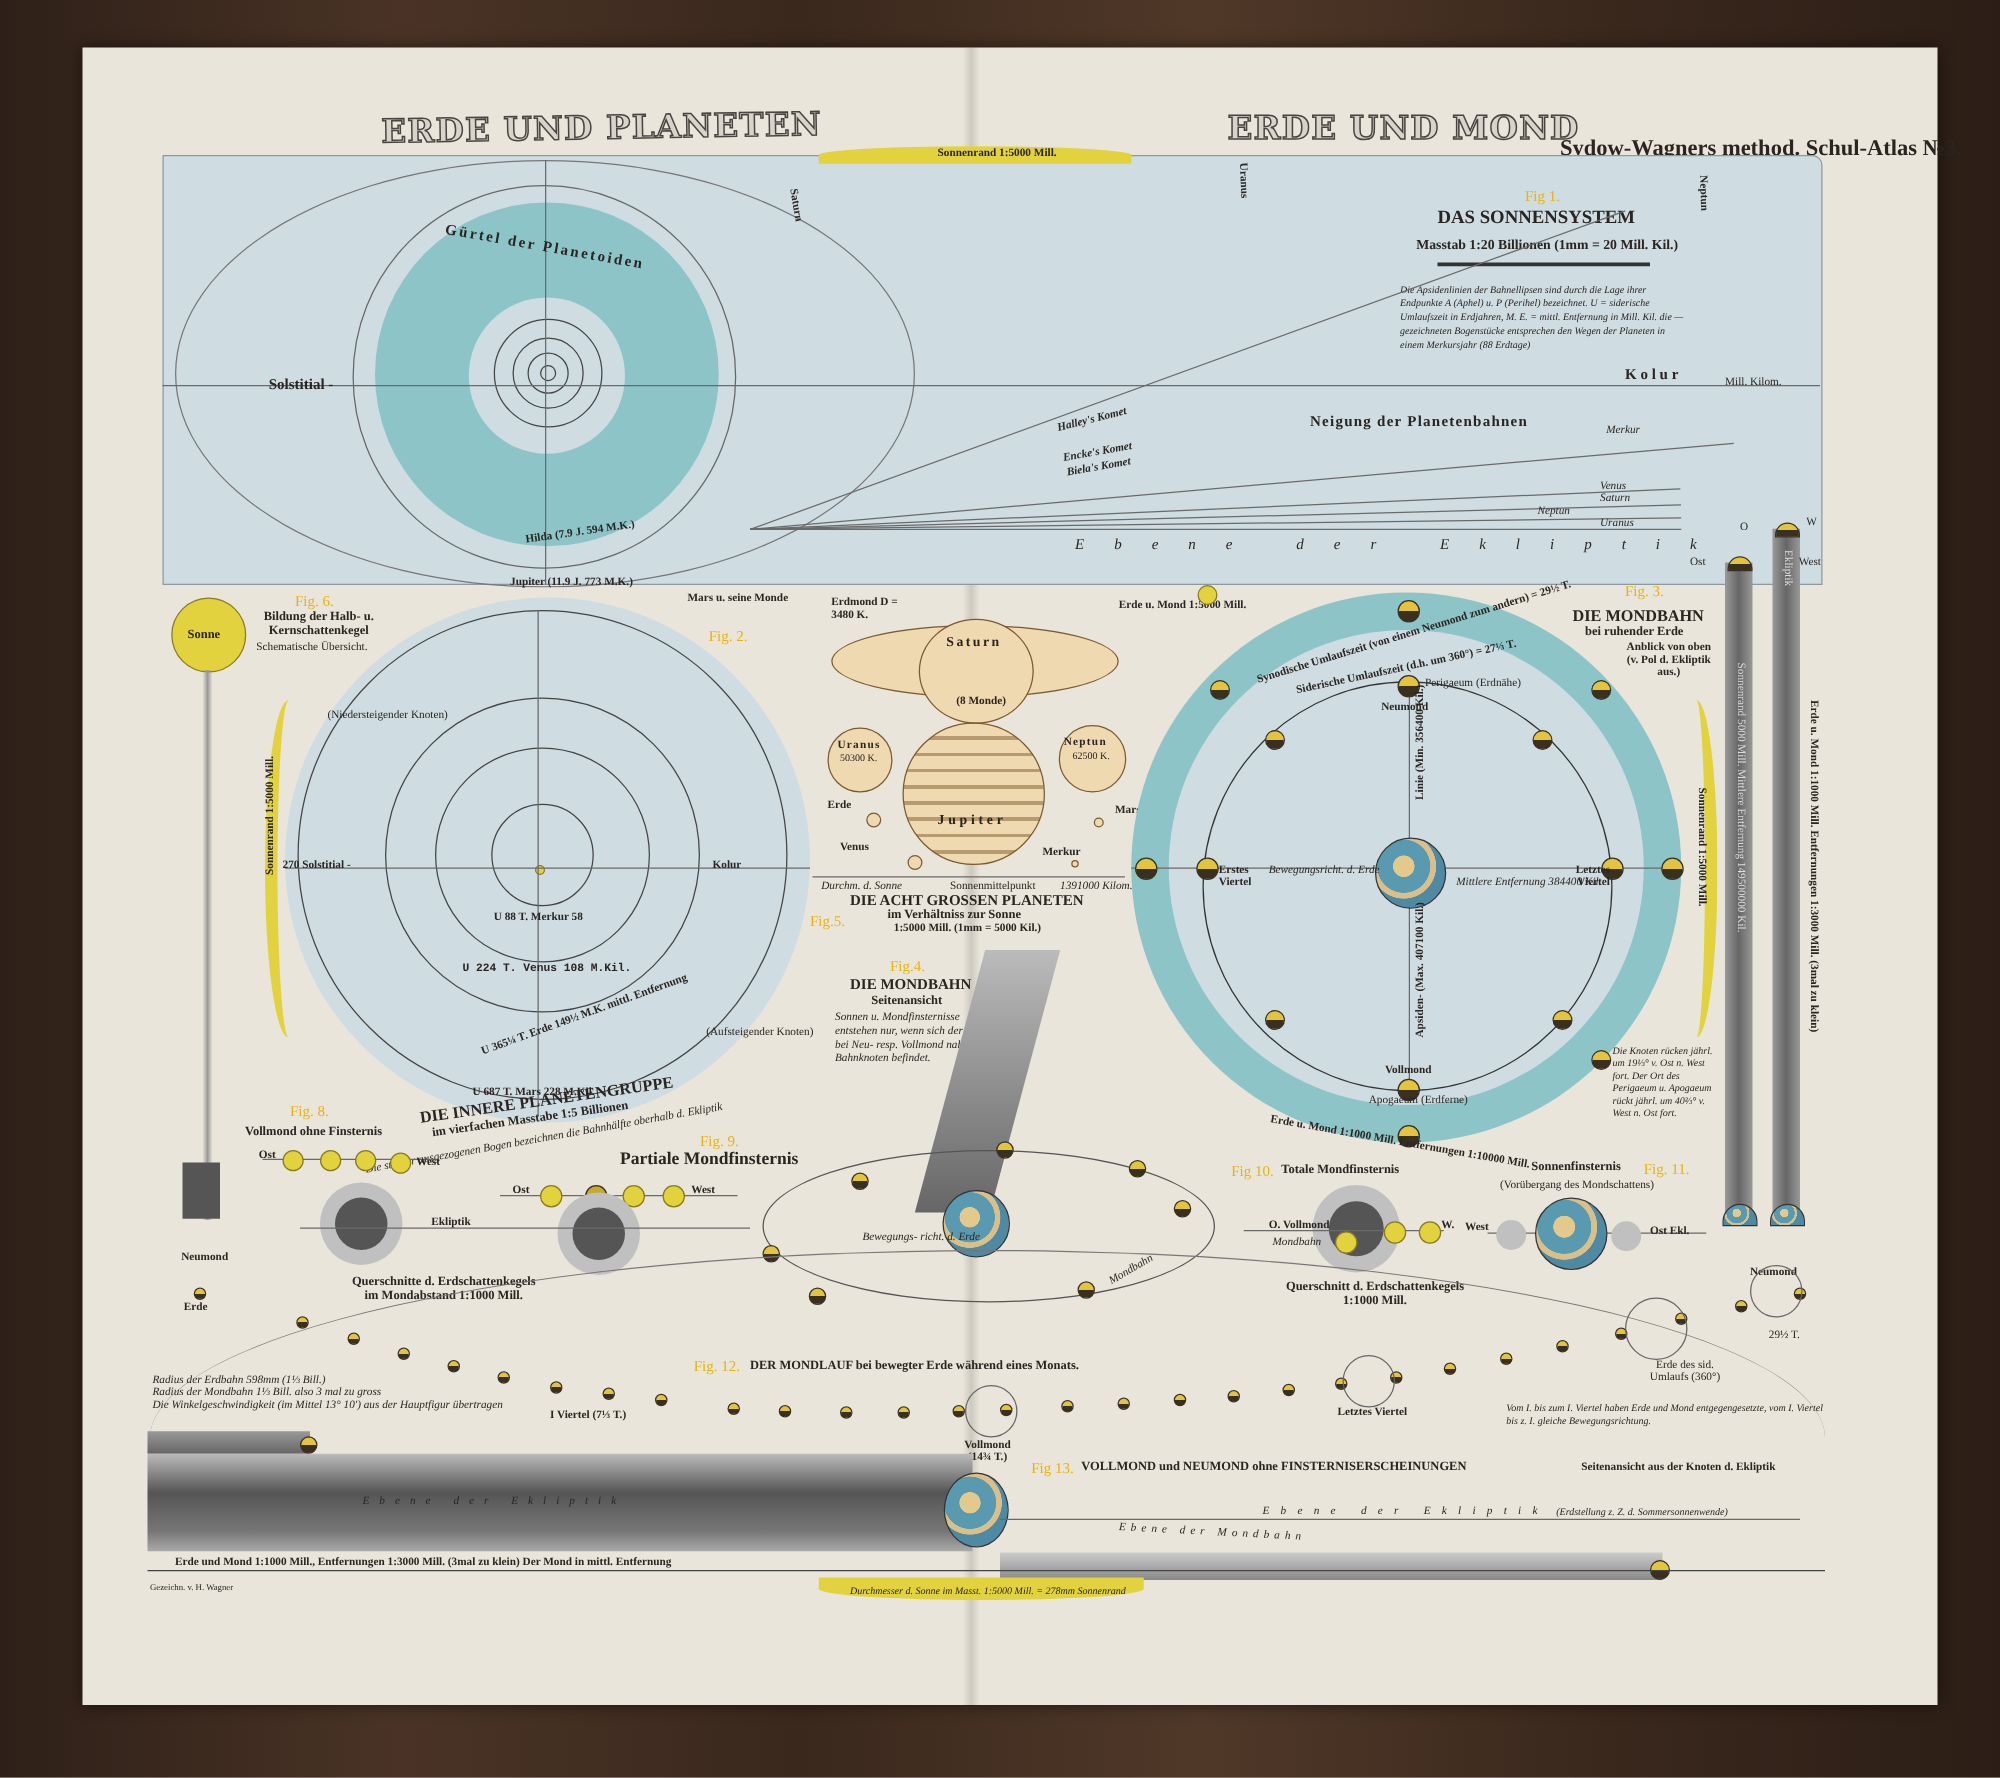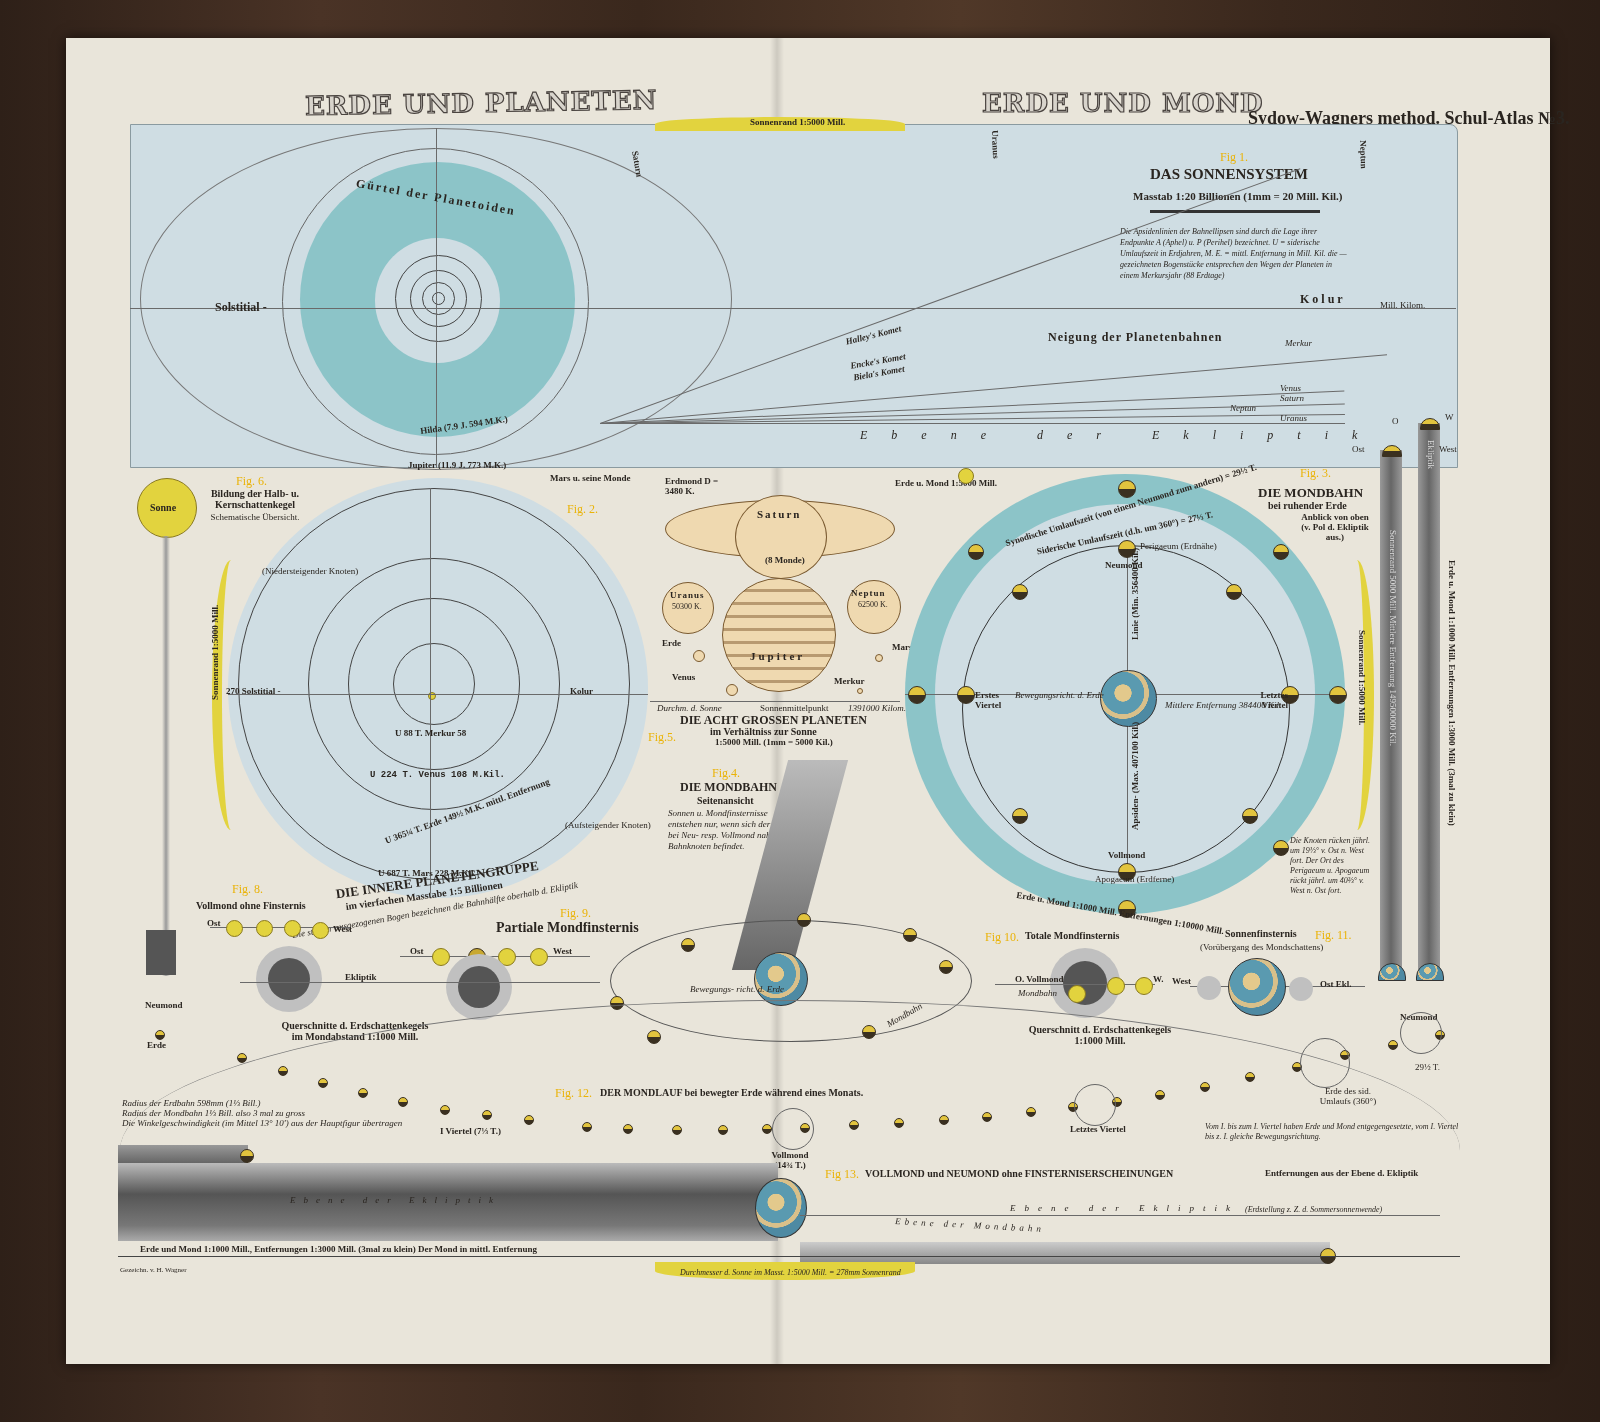--- a/index.html
+++ b/index.html
@@ -86,21 +86,21 @@
 
 <div class="tiny b" style="left:550px;top:473px;">Mars u. seine Monde</div>
 <div class="tiny b" style="left:665px;top:476px;width:60px;white-space:normal;">Erdmond D = 3480 K.</div>
 <div class="tiny b" style="left:895px;top:478px;">Erde u. Mond 1:5000 Mill.</div>
 <div class="sun" style="left:958px;top:468px;width:14px;height:14px;"></div>
 
 <div class="sun" style="left:137px;top:478px;width:58px;height:58px;"></div>
 <div class="tiny b" style="left:150px;top:502px;font-size:10px;">Sonne</div>
 <div class="figlbl" style="left:236px;top:474px;">Fig. 6.</div>
 <div class="tiny b" style="left:200px;top:488px;width:110px;white-space:normal;font-size:10px;text-align:center;">Bildung der Halb- u. Kernschattenkegel</div>
-<div class="tiny" style="left:205px;top:512px;width:100px;white-space:normal;text-align:center;">Schematische Übersicht.</div>
+<div class="tiny" style="left:205px;top:512px;width:100px;white-space:normal;text-align:left;">Schematische Übersicht.</div>
 <div style="position:absolute;left:146px;top:536px;width:40px;height:440px;background:linear-gradient(90deg,transparent 40%,#999 50%,transparent 60%);"></div>
 <div style="position:absolute;left:146px;top:930px;width:30px;height:45px;background:#555;"></div>
 
 <div class="circ" style="left:228px;top:478px;width:420px;height:420px;background:#cfdde3;"></div>
 <div class="band" style="left:212px;top:560px;width:28px;height:270px;border-left:10px solid #e2d33e;border-radius:50% 0 0 50%;"></div>
 <div class="tiny b" style="left:210px;top:700px;transform:rotate(-90deg);transform-origin:0 0;">Sonnenrand 1:5000 Mill.</div>
 <div class="circ" style="left:238px;top:488px;width:390px;height:390px;border:1px solid #444;"></div>
 <div class="circ" style="left:308px;top:558px;width:250px;height:250px;border:1px solid #444;"></div>
 <div class="circ" style="left:348px;top:598px;width:170px;height:170px;border:1px solid #444;"></div>
 <div class="circ" style="left:393px;top:643px;width:80px;height:80px;border:1px solid #444;"></div>
@@ -322,21 +322,21 @@
 <div class="circ" style="left:1300px;top:1038px;width:48px;height:48px;border:1px solid #666;"></div>
 <div class="circ" style="left:1400px;top:1012px;width:40px;height:40px;border:1px solid #666;"></div>
 
 <div style="position:absolute;left:118px;top:1145px;width:130px;height:18px;background:linear-gradient(#999,#666);"></div>
 <div class="moon" style="left:240px;top:1149px;width:12px;height:12px;"></div>
 <div style="position:absolute;left:118px;top:1163px;width:660px;height:78px;background:linear-gradient(#bbb,#555 40%,#777 80%,#aaa);"></div>
 <div class="earth" style="left:755px;top:1178px;width:50px;height:58px;"></div>
 <div class="tiny it" style="left:290px;top:1195px;letter-spacing:8px;">Ebene der Ekliptik</div>
 <div class="figlbl" style="left:825px;top:1167px;">Fig 13.</div>
 <div class="tiny b" style="left:865px;top:1168px;font-size:10px;">VOLLMOND und NEUMOND ohne FINSTERNISERSCHEINUNGEN</div>
-<div class="tiny b" style="left:1265px;top:1168px;">Entfernungen aus der Ebene d. Ekliptik</div>
+<div class="tiny b" style="left:1265px;top:1168px;">Seitenansicht aus der Knoten d. Ekliptik</div>
 <div class="line" style="left:800px;top:1215px;width:640px;"></div>
 <div class="tiny it" style="left:1010px;top:1203px;letter-spacing:9px;">Ebene der Ekliptik</div>
 <div class="tiny it" style="left:1245px;top:1205px;font-size:8px;">(Erdstellung z. Z. d. Sommersonnenwende)</div>
 <div class="tiny it" style="left:895px;top:1220px;letter-spacing:4px;transform:rotate(3deg);">Ebene der Mondbahn</div>
 <div style="position:absolute;left:800px;top:1242px;width:530px;height:22px;background:linear-gradient(#ccc,#888);"></div>
 <div class="moon" style="left:1320px;top:1248px;width:14px;height:14px;"></div>
 <div class="tiny b" style="left:140px;top:1244px;">Erde und Mond 1:1000 Mill., Entfernungen 1:3000 Mill. (3mal zu klein) Der Mond in mittl. Entfernung</div>
 <div class="tiny" style="left:120px;top:1266px;font-size:7px;">Gezeichn. v. H. Wagner</div>
 <div class="band" style="left:655px;top:1262px;width:260px;height:18px;background:#e2d33e;border-radius:0 0 50% 50%;"></div>
 <div class="tiny it" style="left:680px;top:1268px;font-size:8px;">Durchmesser d. Sonne im Masst. 1:5000 Mill. = 278mm  Sonnenrand</div>

